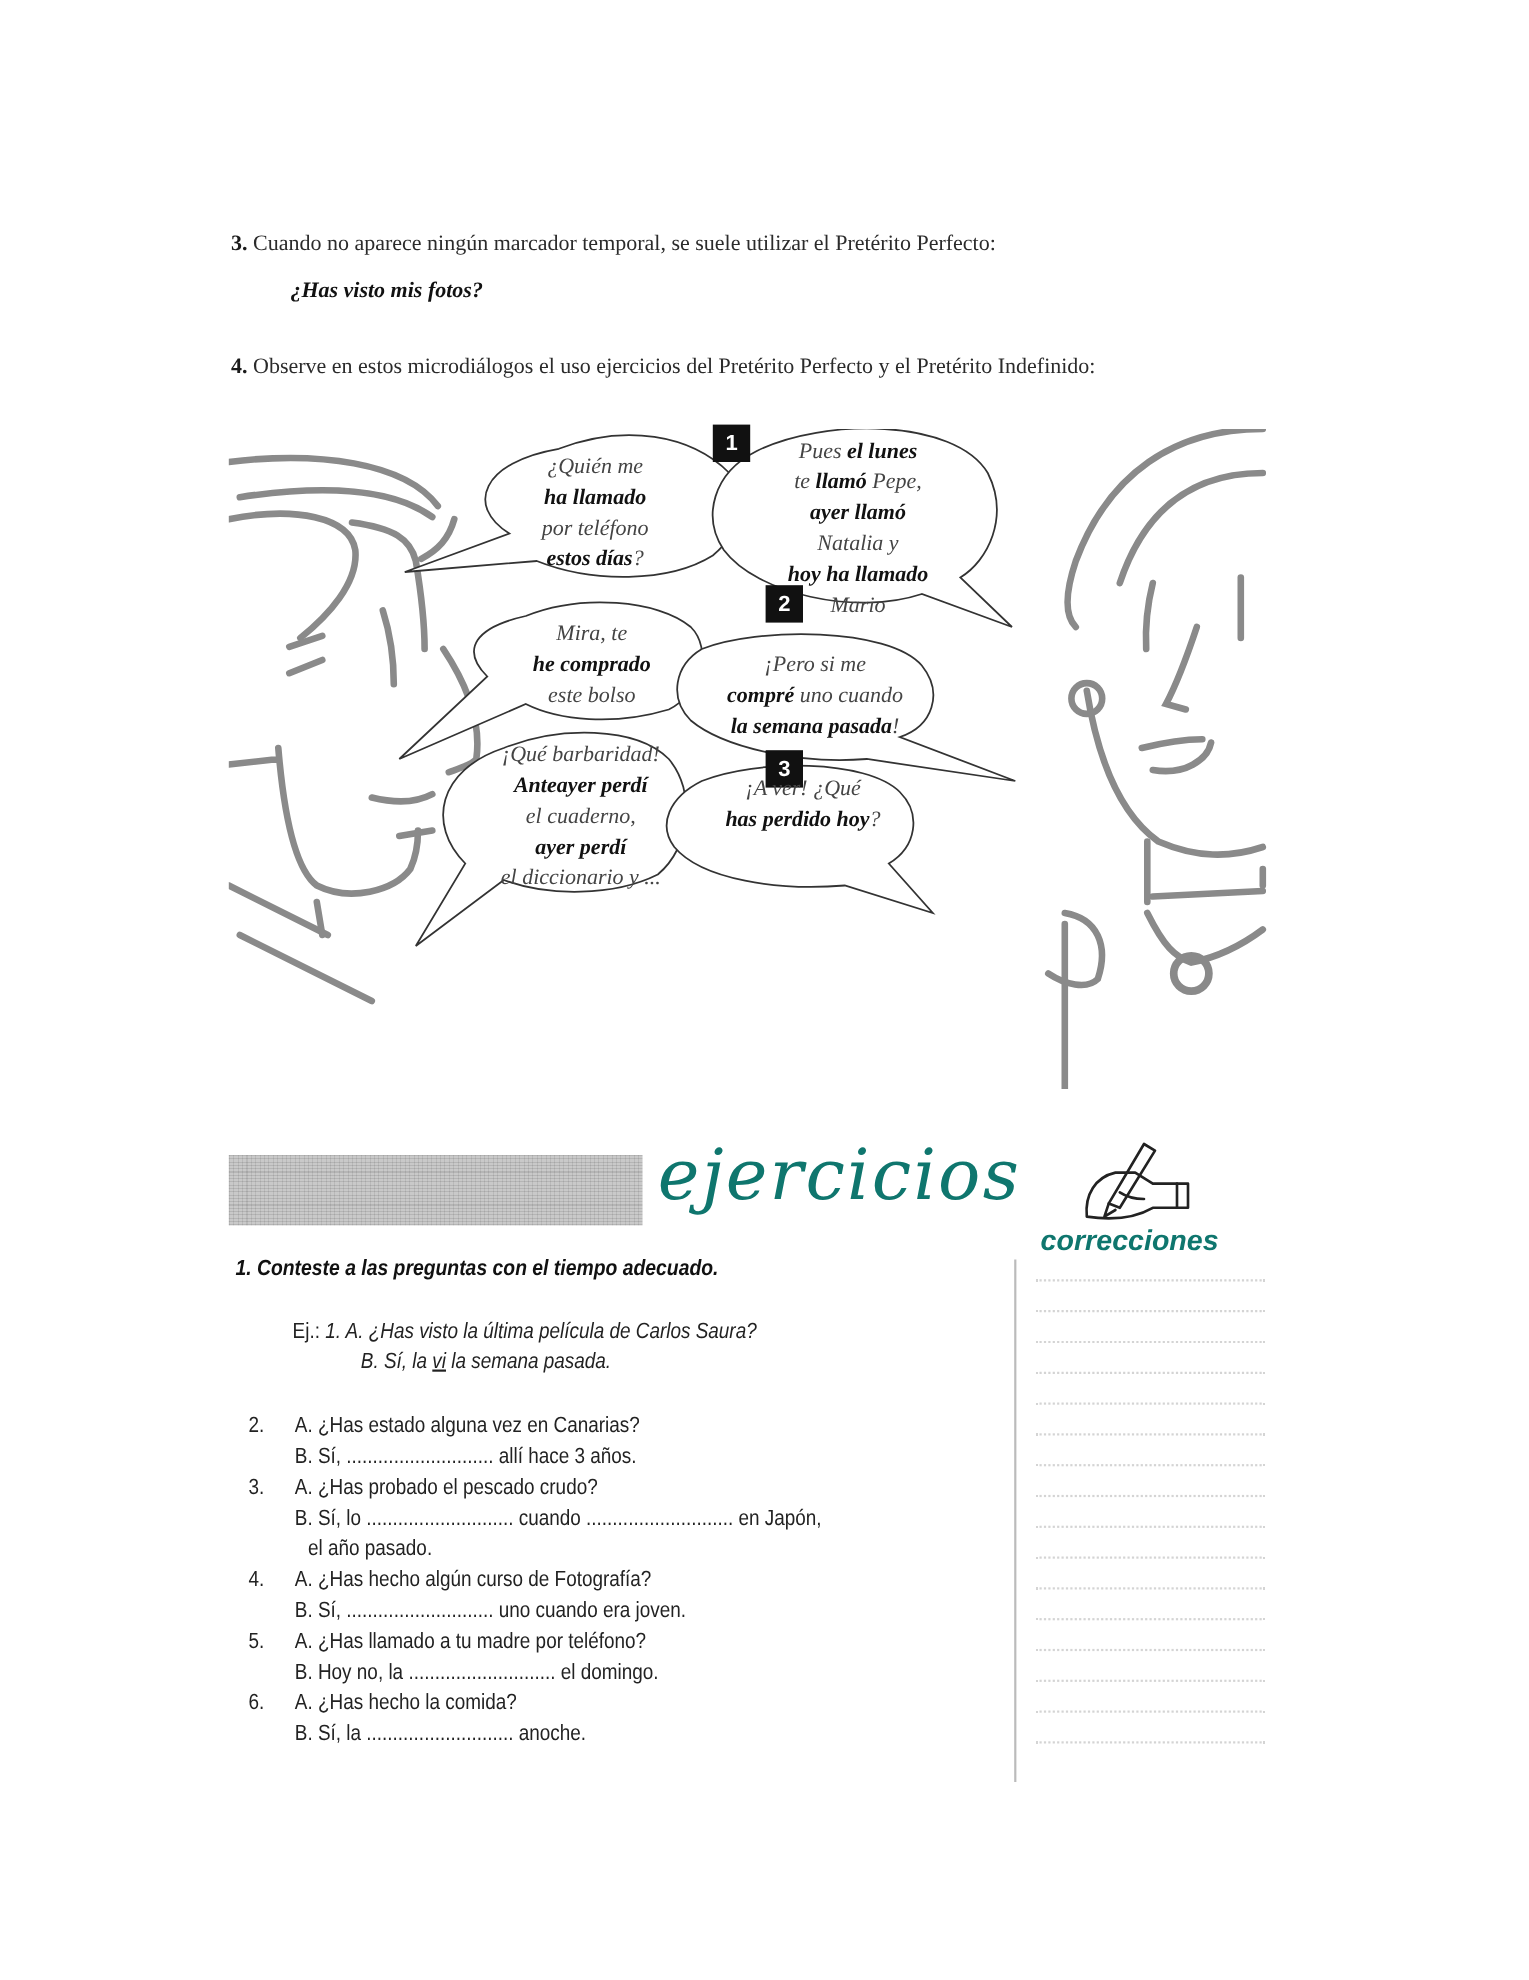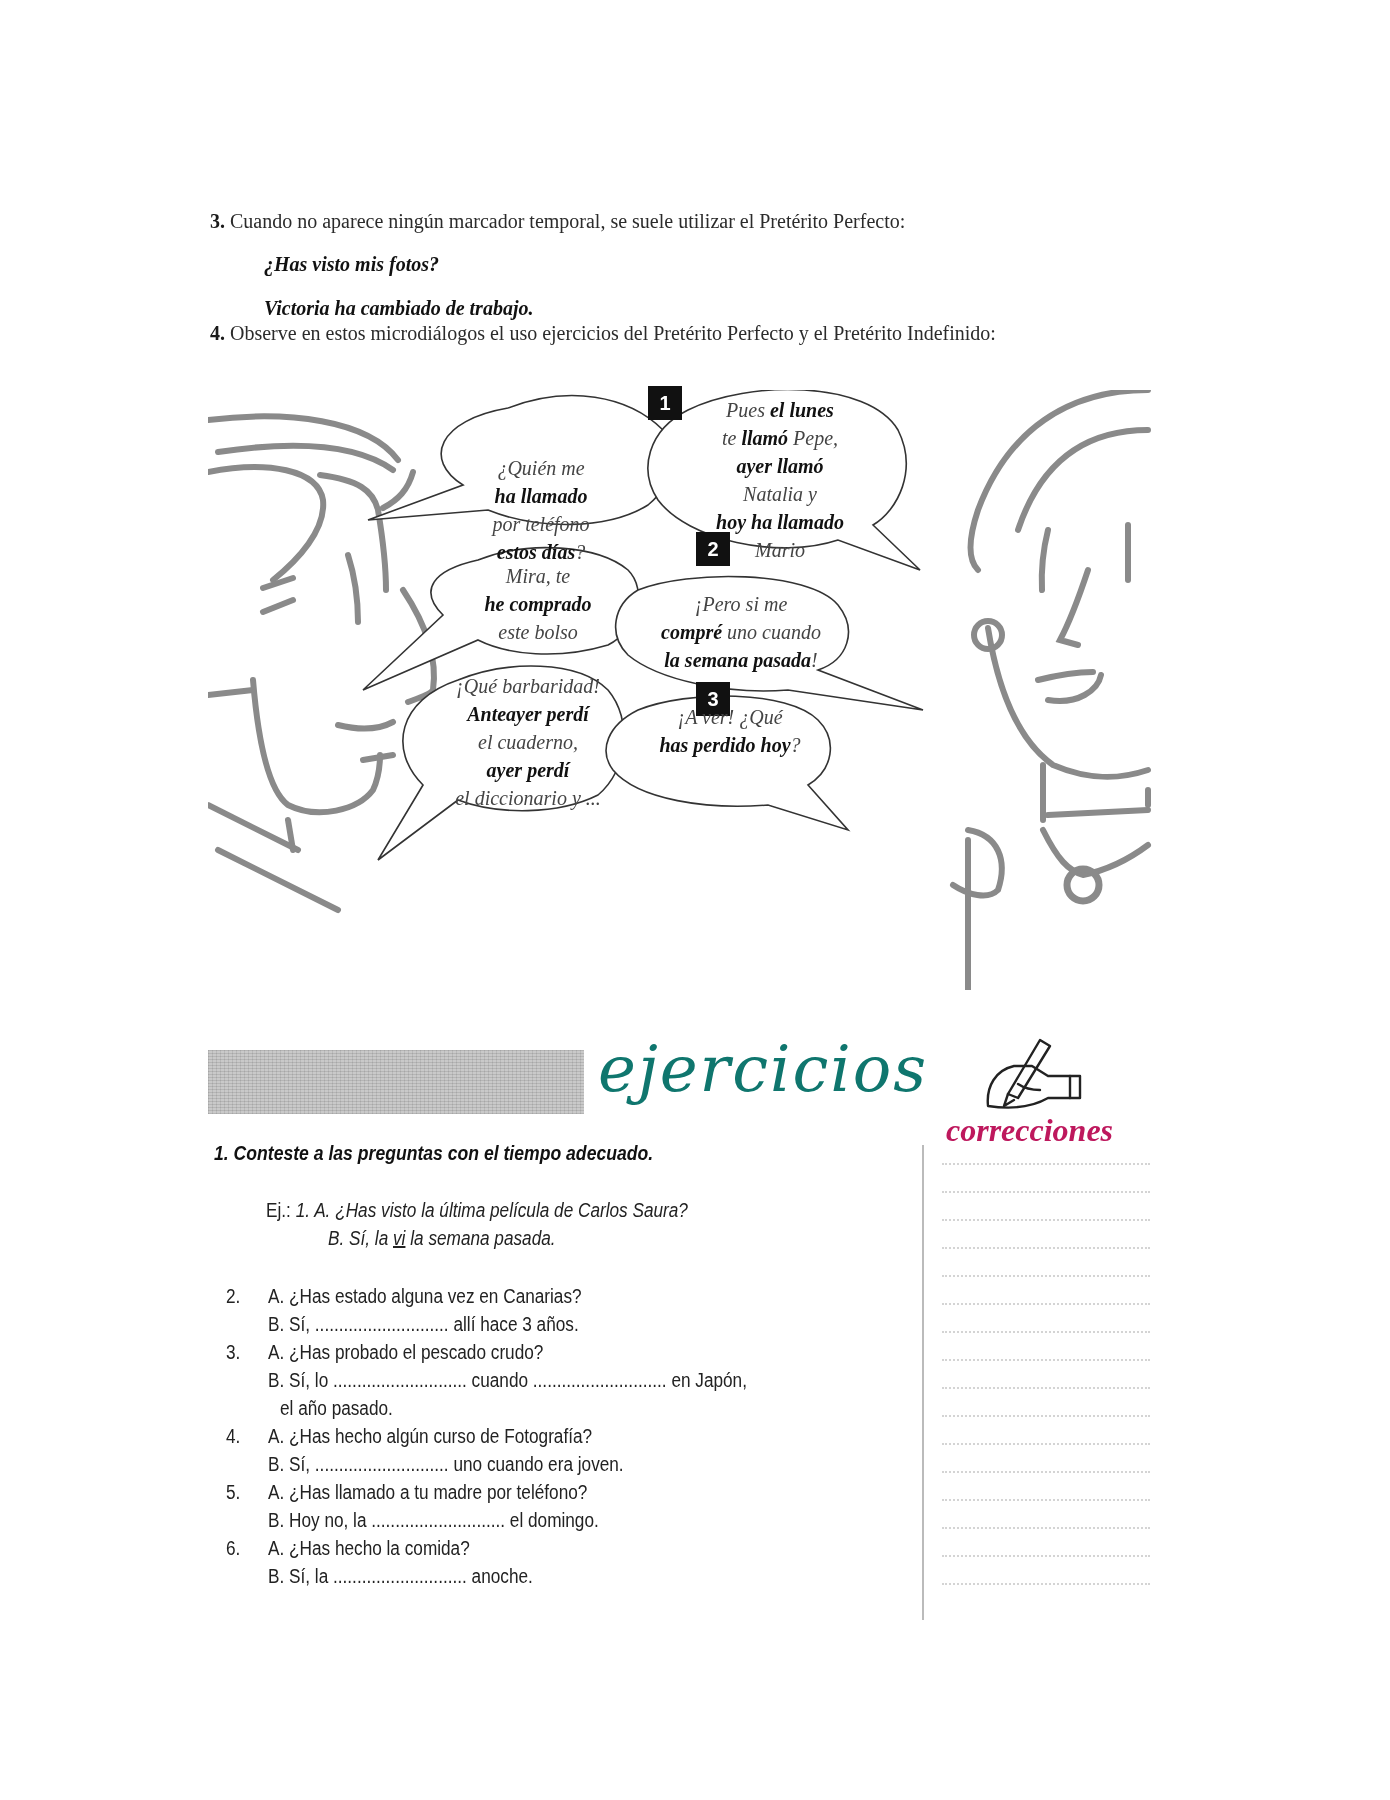--- a/index.html
+++ b/index.html
@@ -22,39 +22,38 @@
   .badge { position:absolute; width:34px; height:34px; background:#111; color:#fff; font-family:"Liberation Sans","DejaVu Sans",sans-serif; font-weight:bold; font-size:20px; line-height:34px; text-align:center; }
 
   #ej-header { position:absolute; left:208px; top:1046px; width:960px; height:110px; }
   #ej-texture { position:absolute; left:0; top:4px; width:376px; height:64px;
     background:
       repeating-linear-gradient(0deg, rgba(0,0,0,0.10) 0 1px, transparent 1px 3px),
       repeating-linear-gradient(90deg, rgba(0,0,0,0.08) 0 1px, transparent 1px 4px),
       #c9c9c9; }
   #ej-title { position:absolute; left:390px; top:-14px; font-family:"DejaVu Serif","Liberation Serif",serif; font-style:italic; font-size:64px; letter-spacing:2px; color:#0f766e; }
   #ej-hand { position:absolute; left:770px; top:-10px; }
-  #correcciones-label { position:absolute; left:738px; top:66px; font-family:Liberation Serif, serif; font-style:italic; font-weight:bold; font-size:32px; color:#be185d; }
+  #correcciones-label { position:absolute; left:738px; top:66px; font-family:Liberation Sans, sans-serif; font-style:italic; font-weight:bold; font-size:26px; color:#0f766e; }
 
   #corr-column { position:absolute; left:922px; top:1145px; width:232px; height:475px; border-left:2px solid #bbb; }
   .corr-line { position:absolute; left:18px; right:6px; height:0; border-top:2px dotted #d4d4d4; }
 
   #ex-title { position:absolute; left:214px; top:1142px; font-family:"Liberation Sans","DejaVu Sans",sans-serif; font-weight:bold; font-style:italic; font-size:20px; color:#111; transform:scaleX(0.88); transform-origin:left; }
 
   .ex-line { position:absolute; font-family:"Liberation Sans","DejaVu Sans",sans-serif; font-size:20px; line-height:28px; color:#222; transform:scaleX(0.86); transform-origin:left; white-space:nowrap; }
   .ex-it { font-style:italic; }
   .uline { text-decoration:underline; }
 </style>
 </head>
 <body>
 
 <div id="rule3" class="rule-block serif">
   <span class="rule-num">3.</span>
   <span class="rule-text">Cuando no aparece ningún marcador temporal, se suele utilizar el Pretérito Perfecto:</span>
   <span class="example">¿Has visto mis fotos?</span>
-  <span class="example">Victoria ha cambiado de trabajo.</span>
 </div>
 
 <div id="rule4" class="rule-block serif" style="text-align:justify;">
   <span class="rule-num">4.</span>
   <span class="rule-text">Observe en estos microdiálogos el uso ejercicios del Pretérito Perfecto y el Pretérito Indefinido:</span>
 </div>
 
 <div id="illustration">
   <svg width="944" height="600" viewBox="0 0 944 600">
     <g fill="none" stroke="#8a8a8a" stroke-width="6" stroke-linecap="round">
@@ -104,21 +103,21 @@
       <path d="M 250 290 C 300 270, 370 270, 400 300 C 425 330, 420 380, 390 405 C 350 425, 290 425, 250 410 L 170 470 L 215 395 C 180 360, 190 310, 250 290 Z"></path>
 
       <path d="M 430 320 C 480 300, 580 300, 610 330 C 630 350, 625 380, 600 395 L 640 440 L 560 415 C 500 420, 430 410, 405 380 C 390 360, 400 335, 430 320 Z"></path>
     </g>
   </svg>
 
   <div class="badge" style="left:440px; top:-4px;">1</div>
   <div class="badge" style="left:488px; top:142px;">2</div>
   <div class="badge" style="left:488px; top:292px;">3</div>
 
-  <div class="bubble-text" style="left:228px; top:20px; width:210px;margin-top:44px;">
+  <div class="bubble-text" style="left:228px; top:20px; width:210px;">
     <span>¿Quién me</span>
     <span><b>ha llamado</b></span>
     <span>por teléfono</span>
     <span><b>estos días</b><i>?</i></span>
   </div>
 
   <div class="bubble-text" style="left:462px; top:6px; width:220px;">
     <span><i>Pues </i><b>el lunes</b></span>
     <span><i>te </i><b>llamó</b><i> Pepe,</i></span>
     <span><b>ayer llamó</b></span>

